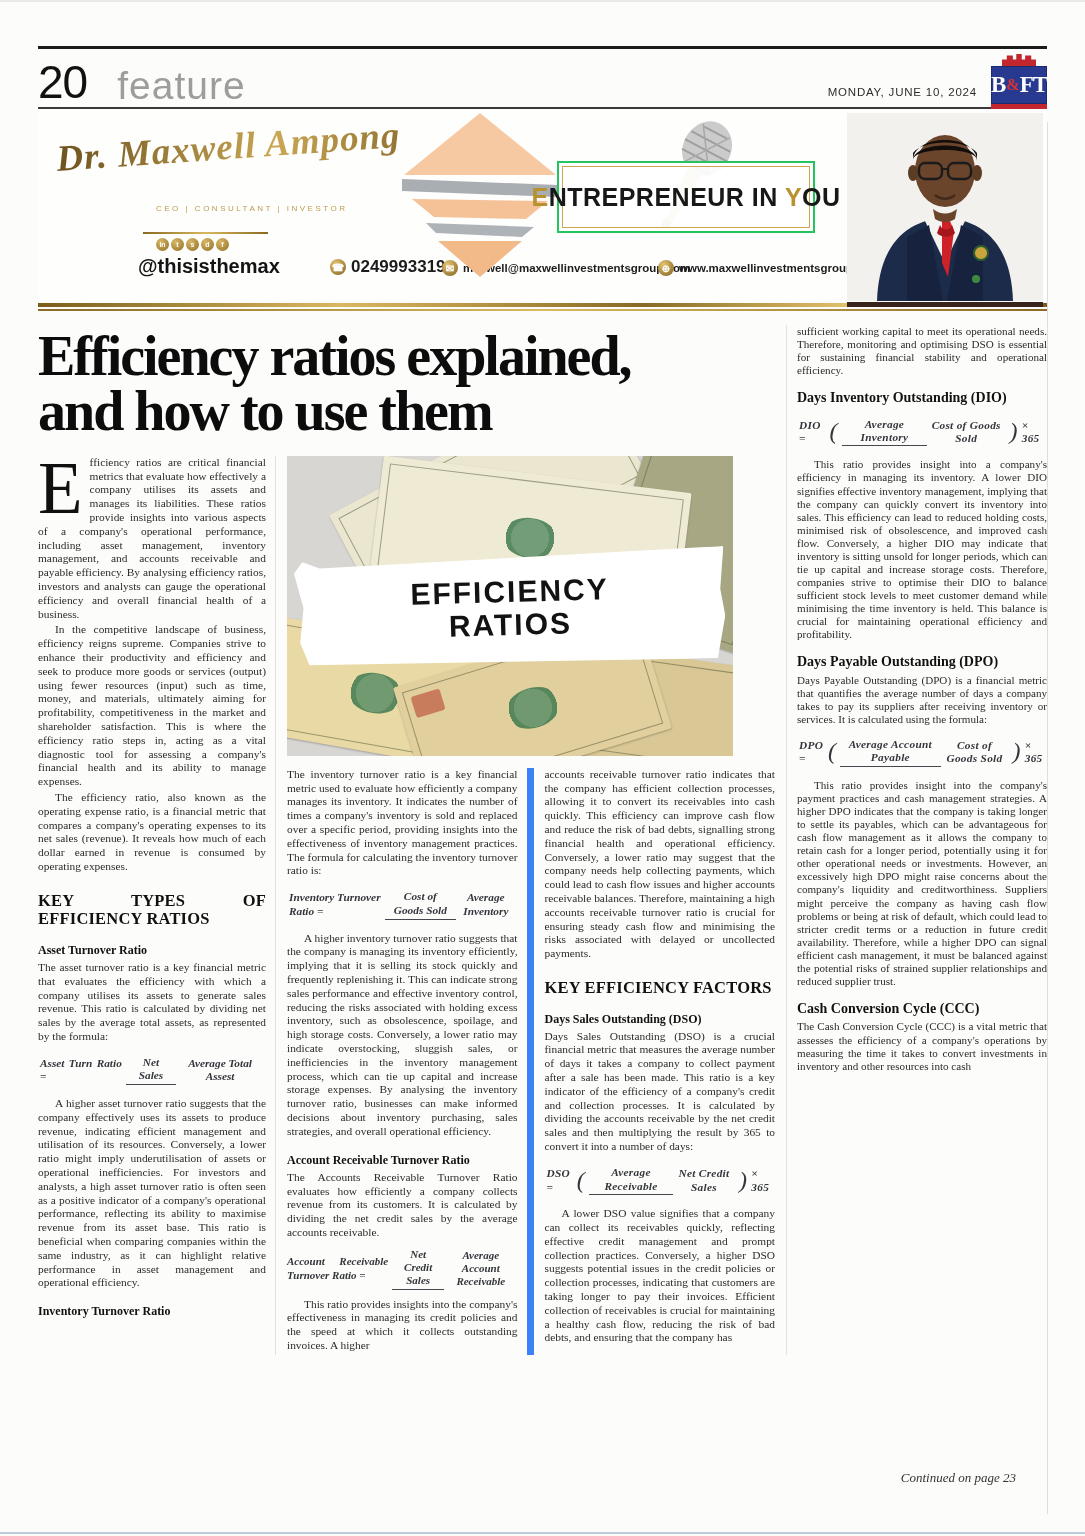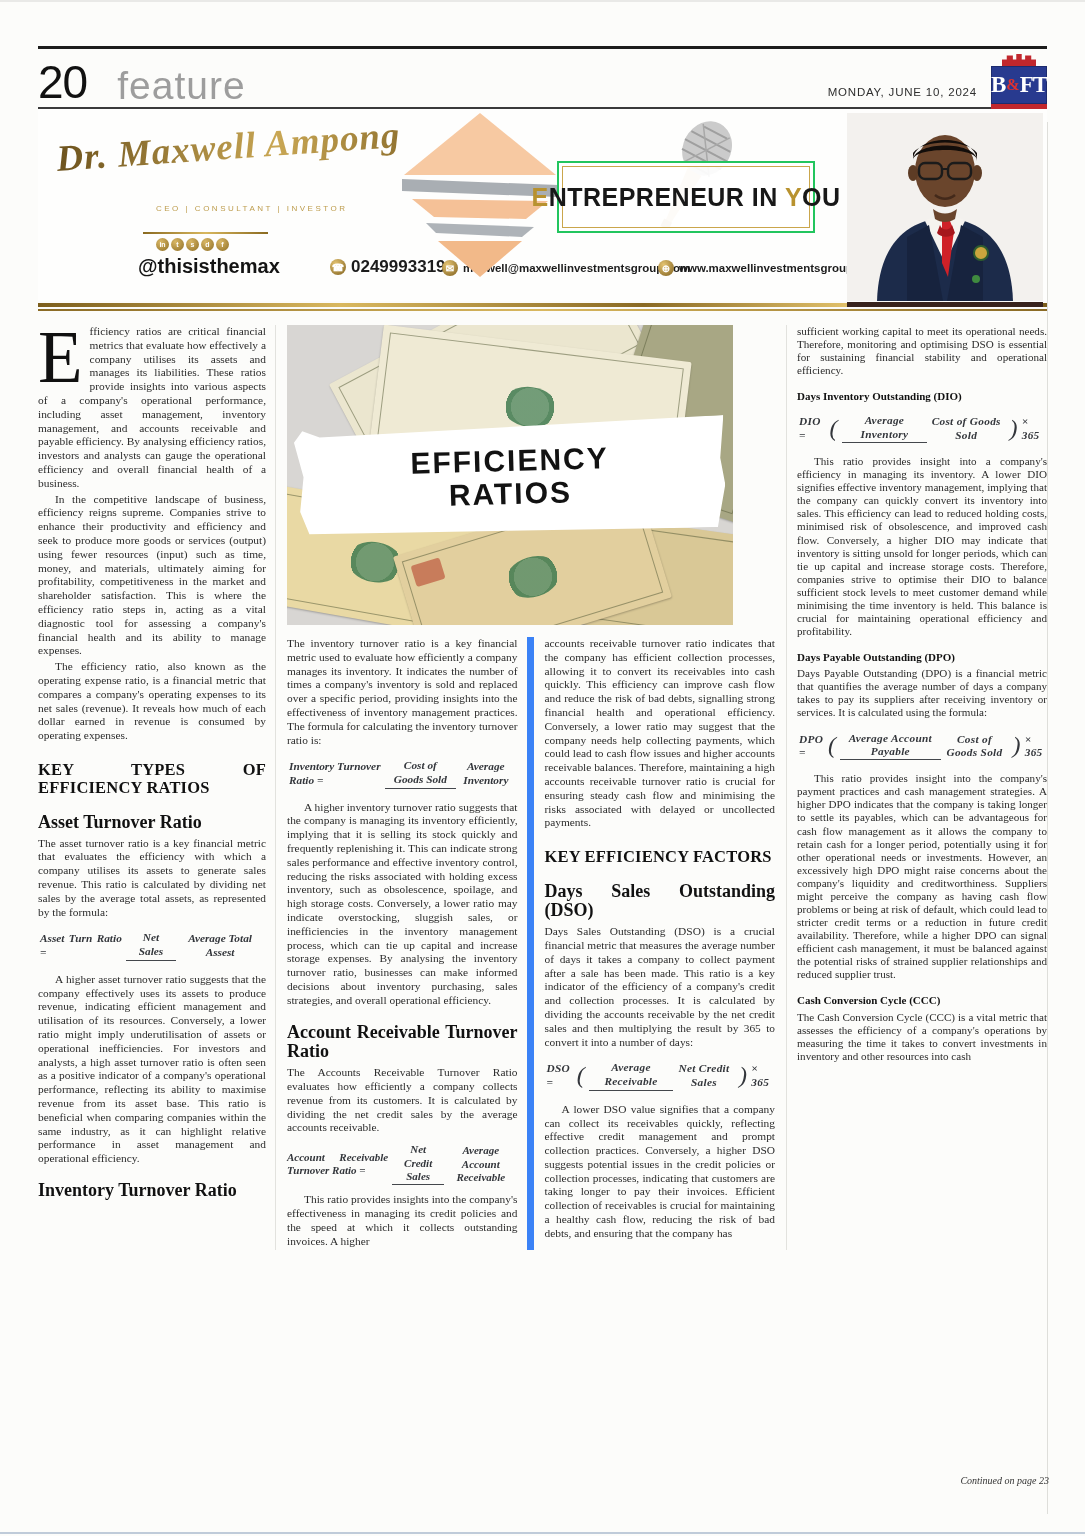--- a/index.html
+++ b/index.html
@@ -68,22 +68,22 @@
   .col1 { flex:0 0 238px; border-right:1px solid #e2e2de; padding-right:9px; }
   .col23 { flex:1; }
   .cols-row2 { display:flex; gap:11px; }
   .col2 { flex:1; border-right:7px solid #3b82f6; padding-right:9px; }
   .col3 { flex:1; }
   .col4 { flex:1; border-left:1px solid #e2e2de; padding-left:10px; font-size:11.1px; line-height:1.18; }
   .body-p { margin:0 0 2px; }
   .ind { text-indent:17px; }
   .dropcap { float:left; font-size:73px; line-height:.76; padding:5px 7px 0 0; font-weight:500; color:#101010; }
   .sec-heading { font-size:16.5px; font-weight:700; line-height:1.12; margin:18px 0 12px; color:#111; letter-spacing:.2px; }
-  .sub-heading { font-size:18px; font-weight:700; line-height:1.1; margin:15px 0 4px; color:#111; }
-  .col4 .sec-heading, .col4 .sub-heading { font-size:11px; margin:13px 0 4px; }
+  .sub-heading { font-size:12px; font-weight:700; line-height:1.1; margin:15px 0 4px; color:#111; }
+  .col4 .sec-heading, .col4 .sub-heading { font-size:14px; margin:13px 0 4px; }
 
   .formula { display:flex; align-items:center; justify-content:center; gap:4px; margin:12px 2px; font-style:italic; font-weight:600; color:#33363b; font-size:11.3px; }
   .frac { display:inline-flex; flex-direction:row; text-align:center; }
   .f-num { padding:0 5px 1px; border-bottom:1.2px solid #44474c; }
   .f-den { padding-top:1px; }
   .f-paren { font-size:24px; font-weight:400; line-height:1; transform:translateY(-1px); }
   .formula.small { font-size:11px; margin:8px 0; }
   .formula.boldmath { font-weight:700; letter-spacing:.3px; }
 
   
@@ -97,21 +97,21 @@
   .bill.b3 { width:150px; height:210px; right:-40px; top:-30px; transform:rotate(18deg); background:#a8a784; }
   .bill.b4 { width:235px; height:118px; left:-30px; top:178px; transform:rotate(10deg); background:#e9d9a4; }
   .bill.b5 { width:255px; height:120px; left:118px; top:192px; transform:rotate(-17deg); background:#e2cf9e; }
   .bill.b6 { width:180px; height:110px; right:-20px; top:200px; transform:rotate(8deg); background:#d9c896; }
   .bill .ornament { position:absolute; left:14px; top:14px; width:30px; height:22px; background:#b8452e; opacity:.6; border-radius:3px; }
   .brush-band { position:absolute; left:8px; right:8px; top:96px; height:112px; background:#fff; transform:rotate(-1.6deg);
     clip-path:polygon(0 14%,2% 4%,6% 10%,100% 0,99% 38%,100% 62%,98% 100%,3% 96%,1% 76%,2% 45%);
     display:flex; flex-direction:column; align-items:center; justify-content:center; }
   .brush-band .cap { font-family:"Liberation Sans", sans-serif; font-weight:700; font-size:30px; letter-spacing:2px; color:#121212; line-height:1.1; }
 
-  .continued { position:absolute; right:36px; bottom:52px; font-style:italic; font-size:10px; color:#333; }
+  .continued { position:absolute; right:69px; bottom:52px; font-style:italic; font-size:13px; color:#333; }
 </style>
 </head>
 <body>
 
 <div class="page">
   <div class="page-edge-right"></div>
   <div class="page-edge-bottom"></div>
 
   <header class="masthead">
     <div class="masthead-row">
@@ -208,20 +208,24 @@
     <div class="photo-baseline"></div>
   </section>
 
   <div class="gold-rules">
     <div class="g1"></div>
       <div class="g2"></div>
   </div>
 
   <main class="content">
     <div class="left-zone">
+      <h1 class="headline">
+        <span>Efficiency ratios explained,</span><br>
+        <span>and how to use them</span>
+      </h1>
 
       <div class="cols-row">
 
         <div class="col col1">
           <p class="body-p"><span class="dropcap">E</span><span>fficiency ratios are critical financial metrics that evaluate how effectively a company utilises its assets and manages its liabilities. These ratios provide insights into various aspects of a company's operational performance, including asset management, inventory management, and accounts receivable and payable efficiency. By analysing efficiency ratios, investors and analysts can gauge the operational efficiency and overall financial health of a business.</span></p>
           <p class="body-p ind">In the competitive landscape of business, efficiency reigns supreme. Companies strive to enhance their productivity and efficiency and seek to produce more goods or services (output) using fewer resources (input) such as time, money, and materials, ultimately aiming for profitability, competitiveness in the market and shareholder satisfaction. This is where the efficiency ratio steps in, acting as a vital diagnostic tool for assessing a company's financial health and its ability to manage expenses.</p>
           <p class="body-p ind">The efficiency ratio, also known as the operating expense ratio, is a financial metric that compares a company's operating expenses to its net sales (revenue). It reveals how much of each dollar earned in revenue is consumed by operating expenses.</p>
           <h2 class="sec-heading">KEY TYPES OF EFFICIENCY RATIOS</h2>
           <h3 class="sub-heading">Asset Turnover Ratio</h3>
           <p class="body-p">The asset turnover ratio is a key financial metric that evaluates the efficiency with which a company utilises its assets to generate sales revenue. This ratio is calculated by dividing net sales by the average total assets, as represented by the formula:</p>

